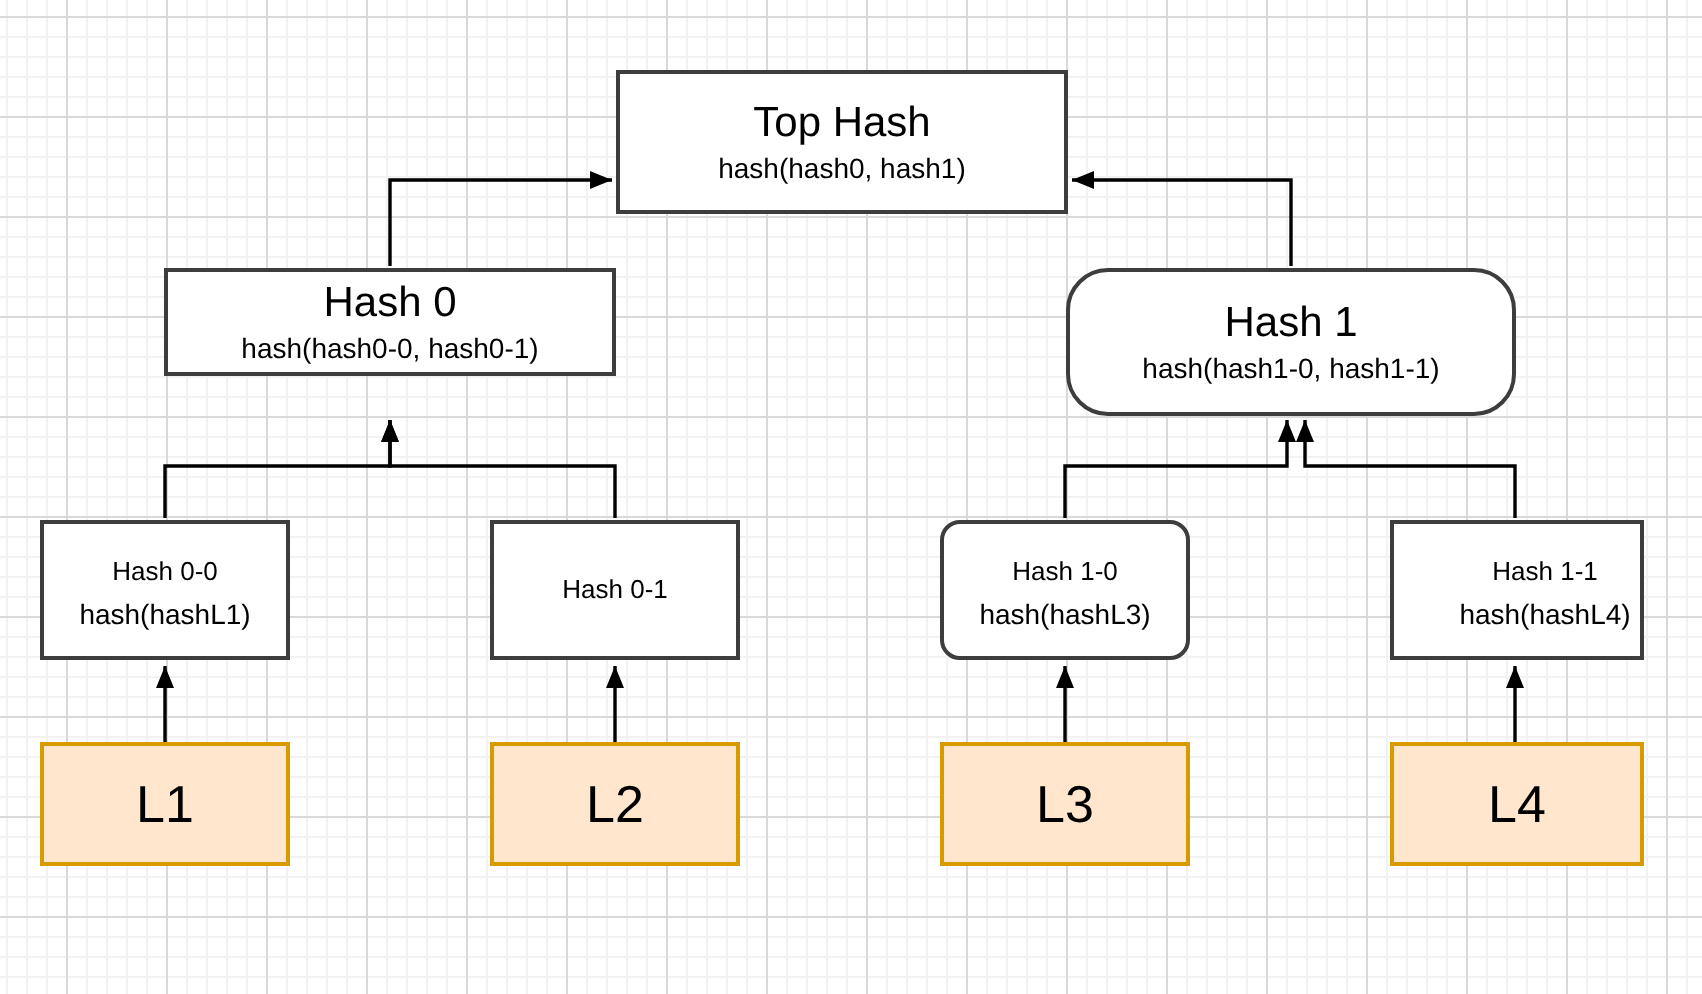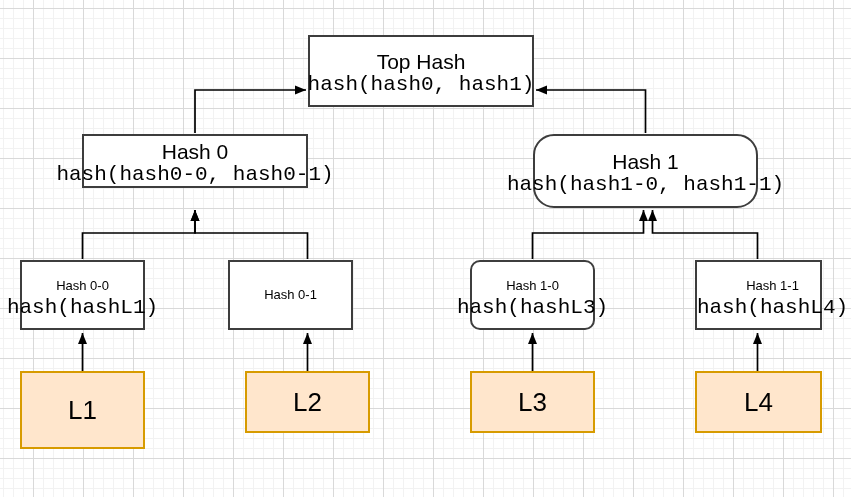--- a/index.html
+++ b/index.html
@@ -25,31 +25,31 @@
     display: flex;
     flex-direction: column;
     justify-content: center;
     align-items: center;
     text-align: center;
   }
   .hash-node { background: #ffffff; border: 2px solid #3d3d3d; }
   .leaf-node { background: #ffe6cc; border: 2px solid #d79b00; }
   .title-lg { font-size: 21px; line-height: 27px; white-space: nowrap; }
   .title-sm { font-size: 13px; line-height: 24px; white-space: nowrap; }
-  .sub      { font-size: 21px; line-height: 19px; white-space: nowrap; font-family: Liberation Mono, monospace; }
+  .sub      { font-size: 14px; line-height: 19px; white-space: nowrap; }
   .leaf-label { font-size: 26px; line-height: 30px; }
 
   #n-top { left: 308px; top: 35px;  width: 226px; height: 72px; }
   #n-h0  { left: 82px;  top: 134px; width: 226px; height: 54px; }
   #n-h1  { left: 533px; top: 134px; width: 225px; height: 74px; border-radius: 21px; }
   #n-h00 { left: 20px;  top: 260px; width: 125px; height: 70px; }
-  #n-h01 { left: 228px; top: 260px; width: 125px; height: 70px; }
+  #n-h01 { left: 245px; top: 260px; width: 125px; height: 70px; }
   #n-h10 { left: 470px; top: 260px; width: 125px; height: 70px; border-radius: 10px; }
   #n-h11 { left: 695px; top: 260px; width: 127px; height: 70px; padding-left: 28px; }
-  #n-l1  { left: 20px;  top: 371px; width: 125px; height: 78px; }
+  #n-l1  { left: 20px;  top: 371px; width: 125px; height: 62px; }
   #n-l2  { left: 245px; top: 371px; width: 125px; height: 62px; }
   #n-l3  { left: 470px; top: 371px; width: 125px; height: 62px; }
   #n-l4  { left: 695px; top: 371px; width: 127px; height: 62px; }
 
   .edges-layer {
     position: absolute;
     left: 0; top: 0;
     width: 851px; height: 497px;
     pointer-events: none;
   }

